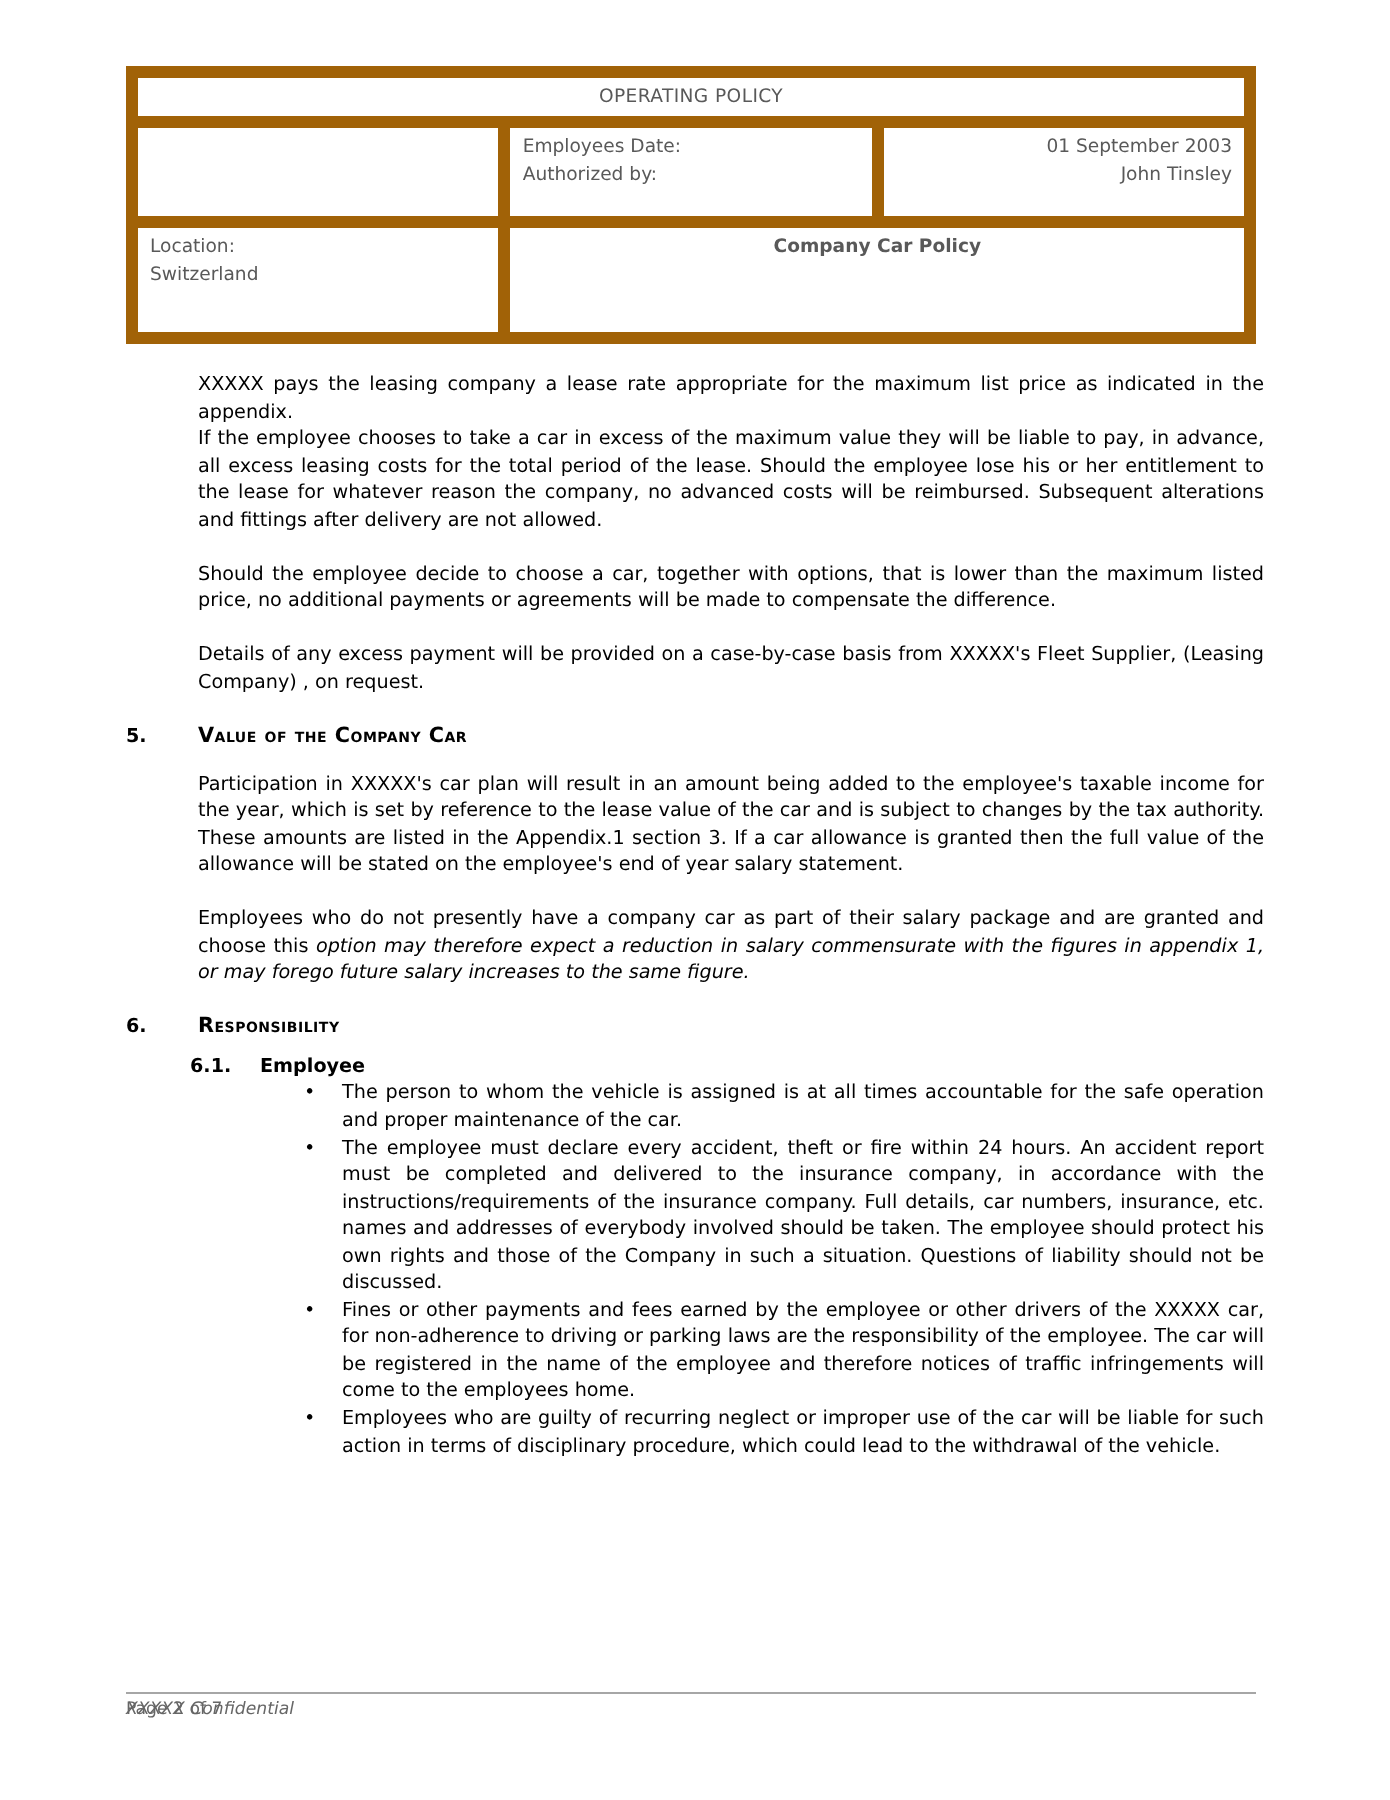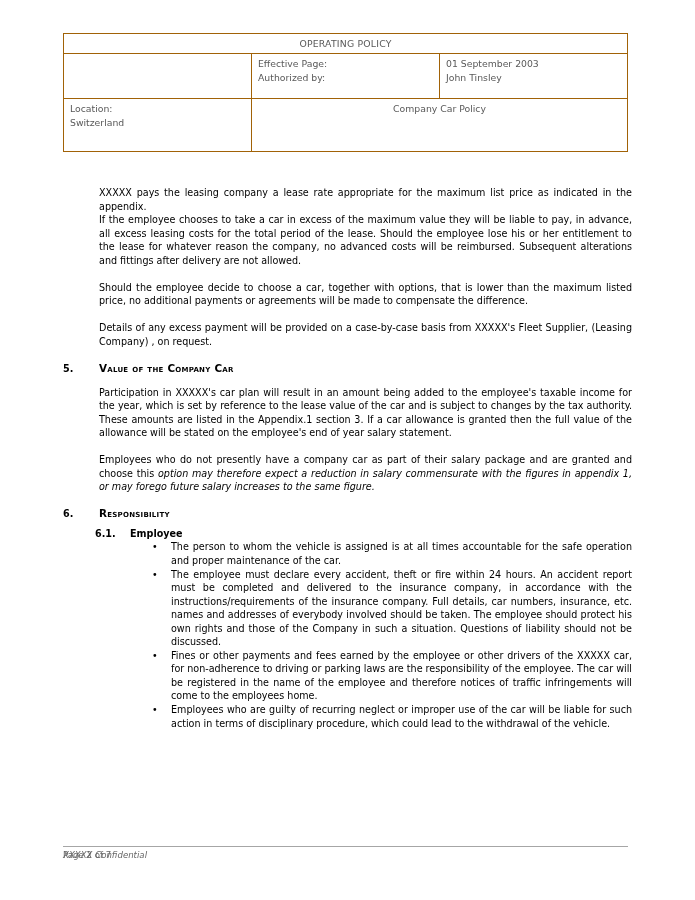--- a/index.html
+++ b/index.html
@@ -26,49 +26,50 @@
   
   .header-table {
     position: absolute;
     left: 63px;
     top: 33px;
     width: 565px;
     border-collapse: collapse;
     table-layout: fixed;
   }
   .header-table td {
-    border: 1px solid #a16207;
+    border: 6px solid #a16207;
     color: #595959;
     font-size: 9.3px;
     padding: 3px 6px;
     vertical-align: top;
     line-height: 1.45;
   }
   .hdr-title-cell {
     text-align: center;
     font-size: 11.2px;
     color: #4d4d4d;
     padding: 2px 6px 3px 6px;
     letter-spacing: 0.2px;
   }
   .hdr-blank-cell { height: 38px; }
   .hdr-label-cell { width: 133px; }
   .hdr-value-cell {
     width: 160px;
-    text-align: left;
+    text-align: right;
   }
   .hdr-loc-cell {
     width: 122px;
     height: 46px;
     padding-top: 7px;
   }
   .hdr-doc-cell {
     text-align: center;
     vertical-align: middle;
     height: 46px;
+    font-weight: bold;
   }
   .hdr-line { display: block; white-space: nowrap; }
 
   
   .content {
     position: absolute;
     left: 0;
     top: 186px;
     width: 695px;
   }
@@ -179,21 +180,21 @@
 <div class="page">
 
   <table class="header-table">
     <tbody>
       <tr>
         <td class="hdr-title-cell" colspan="3">OPERATING POLICY</td>
       </tr>
       <tr>
         <td class="hdr-blank-cell"></td>
         <td class="hdr-label-cell">
-          <span class="hdr-line">Effective Page:</span>
+          <span class="hdr-line">Employees Date:</span>
           <span class="hdr-line">Authorized by:</span>
         </td>
         <td class="hdr-value-cell">
           <span class="hdr-line">01 September 2003</span>
           <span class="hdr-line">John Tinsley</span>
         </td>
       </tr>
       <tr>
         <td class="hdr-loc-cell">
           <span class="hdr-line">Location:</span>

